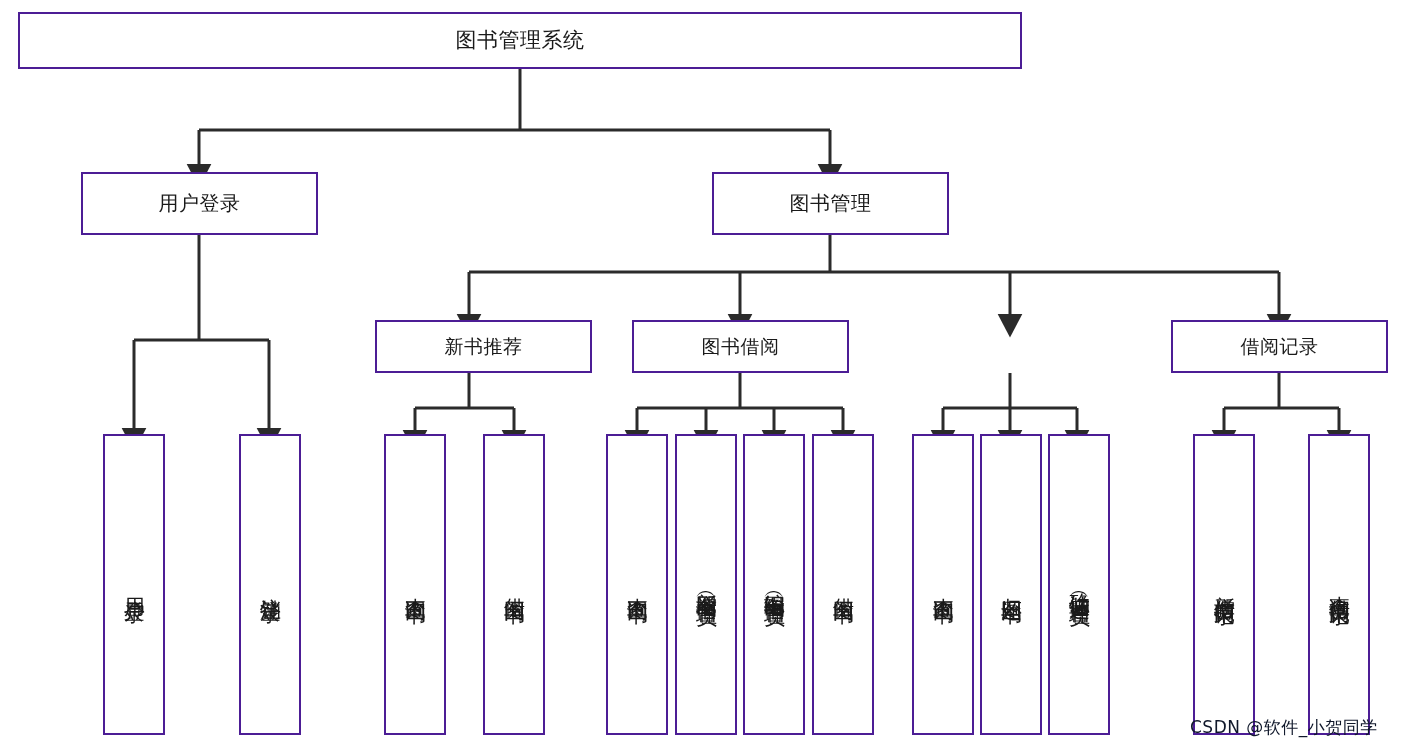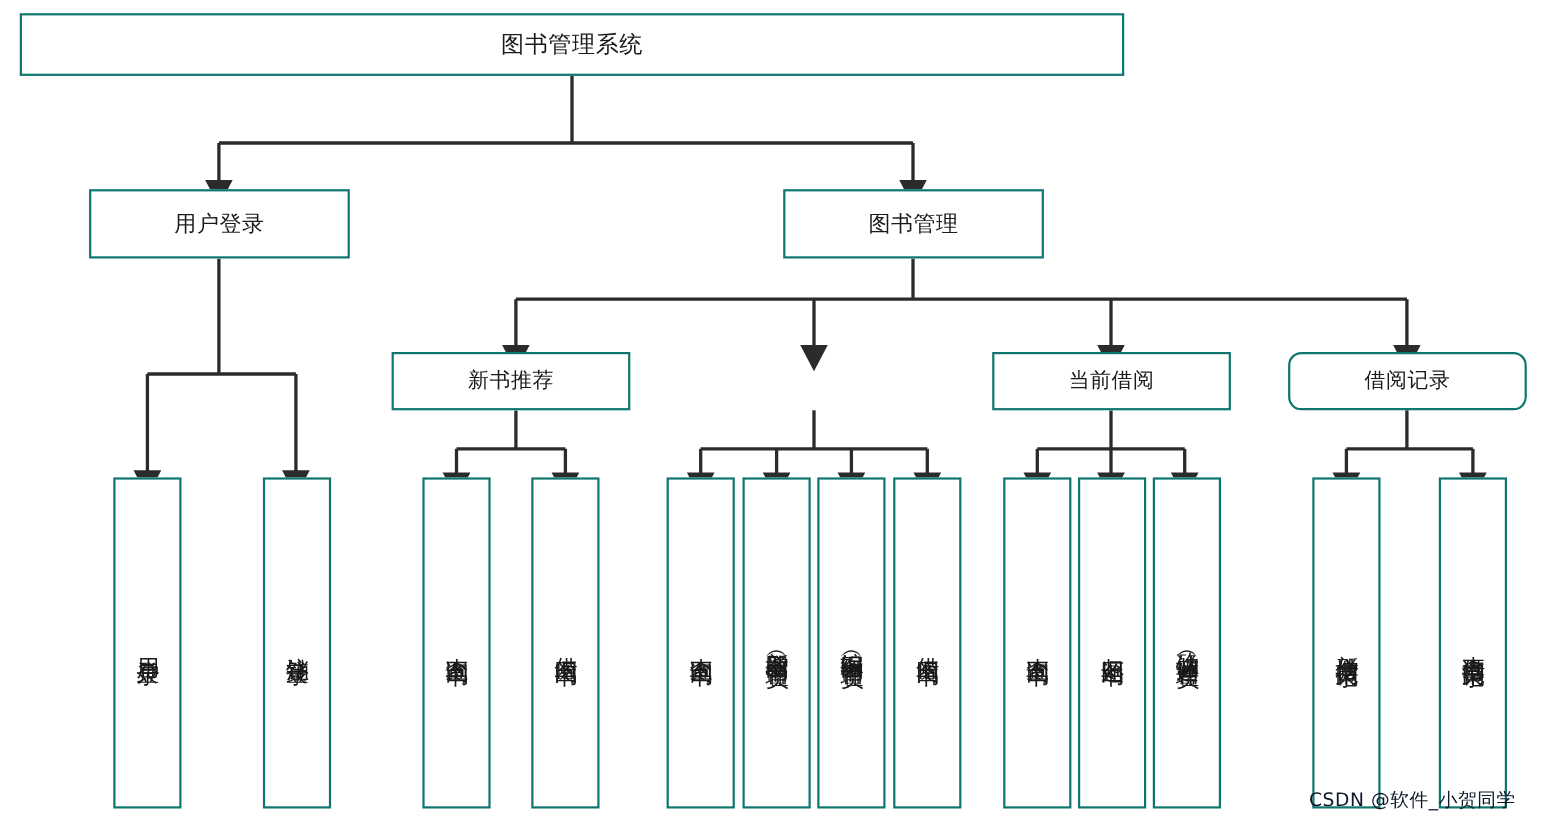--- a/index.html
+++ b/index.html
@@ -23,21 +23,21 @@
     left: 0;
     top: 0;
     width: 1405px;
     height: 747px;
     pointer-events: none;
   }
   .node {
     position: absolute;
     box-sizing: border-box;
     background: #ffffff;
-    border: 2px solid #0f766e;
+    border: 2px solid #4c1d95;
     display: flex;
     align-items: center;
     justify-content: center;
   }
   .node .lbl {
     color: #1a1a1a;
     line-height: 1.18;
     letter-spacing: 0.5px;
     text-align: center;
     white-space: nowrap;
@@ -131,30 +131,30 @@
   </div>
 
   <div class="node lvl2" style="left:81px; top:172px; width:237px; height:63px;">
     <span class="lbl">用户登录</span>
   </div>
 
   <div class="node lvl2" style="left:712px; top:172px; width:237px; height:63px;justify-content:center;">
     <span class="lbl">图书管理</span>
   </div>
 
-  <div class="node lvl3" style="left:356px; top:320px; width:217px; height:53px;">
+  <div class="node lvl3" style="left:375px; top:320px; width:217px; height:53px;">
     <span class="lbl">新书推荐</span>
   </div>
 
-
-  <div class="node lvl3" style="left:902px; top:320px; width:217px; height:53px;">
-    <span class="lbl">当前借阅</span>
-  </div>
-
-  <div class="node lvl3" style="left:1171px; top:320px; width:217px; height:53px;border-radius:12px;">
+  <div class="node lvl3" style="left:632px; top:320px; width:217px; height:53px;">
+    <span class="lbl">图书借阅</span>
+  </div>
+
+
+  <div class="node lvl3" style="left:1171px; top:320px; width:217px; height:53px;">
     <span class="lbl">借阅记录</span>
   </div>
 
   <div class="node leaf" style="left:103px; top:434px; width:62px; height:301px;">
     <span class="lbl">用户登录</span>
   </div>
 
   <div class="node leaf" style="left:239px; top:434px; width:62px; height:301px;">
     <span class="lbl">注销登录</span>
   </div>

